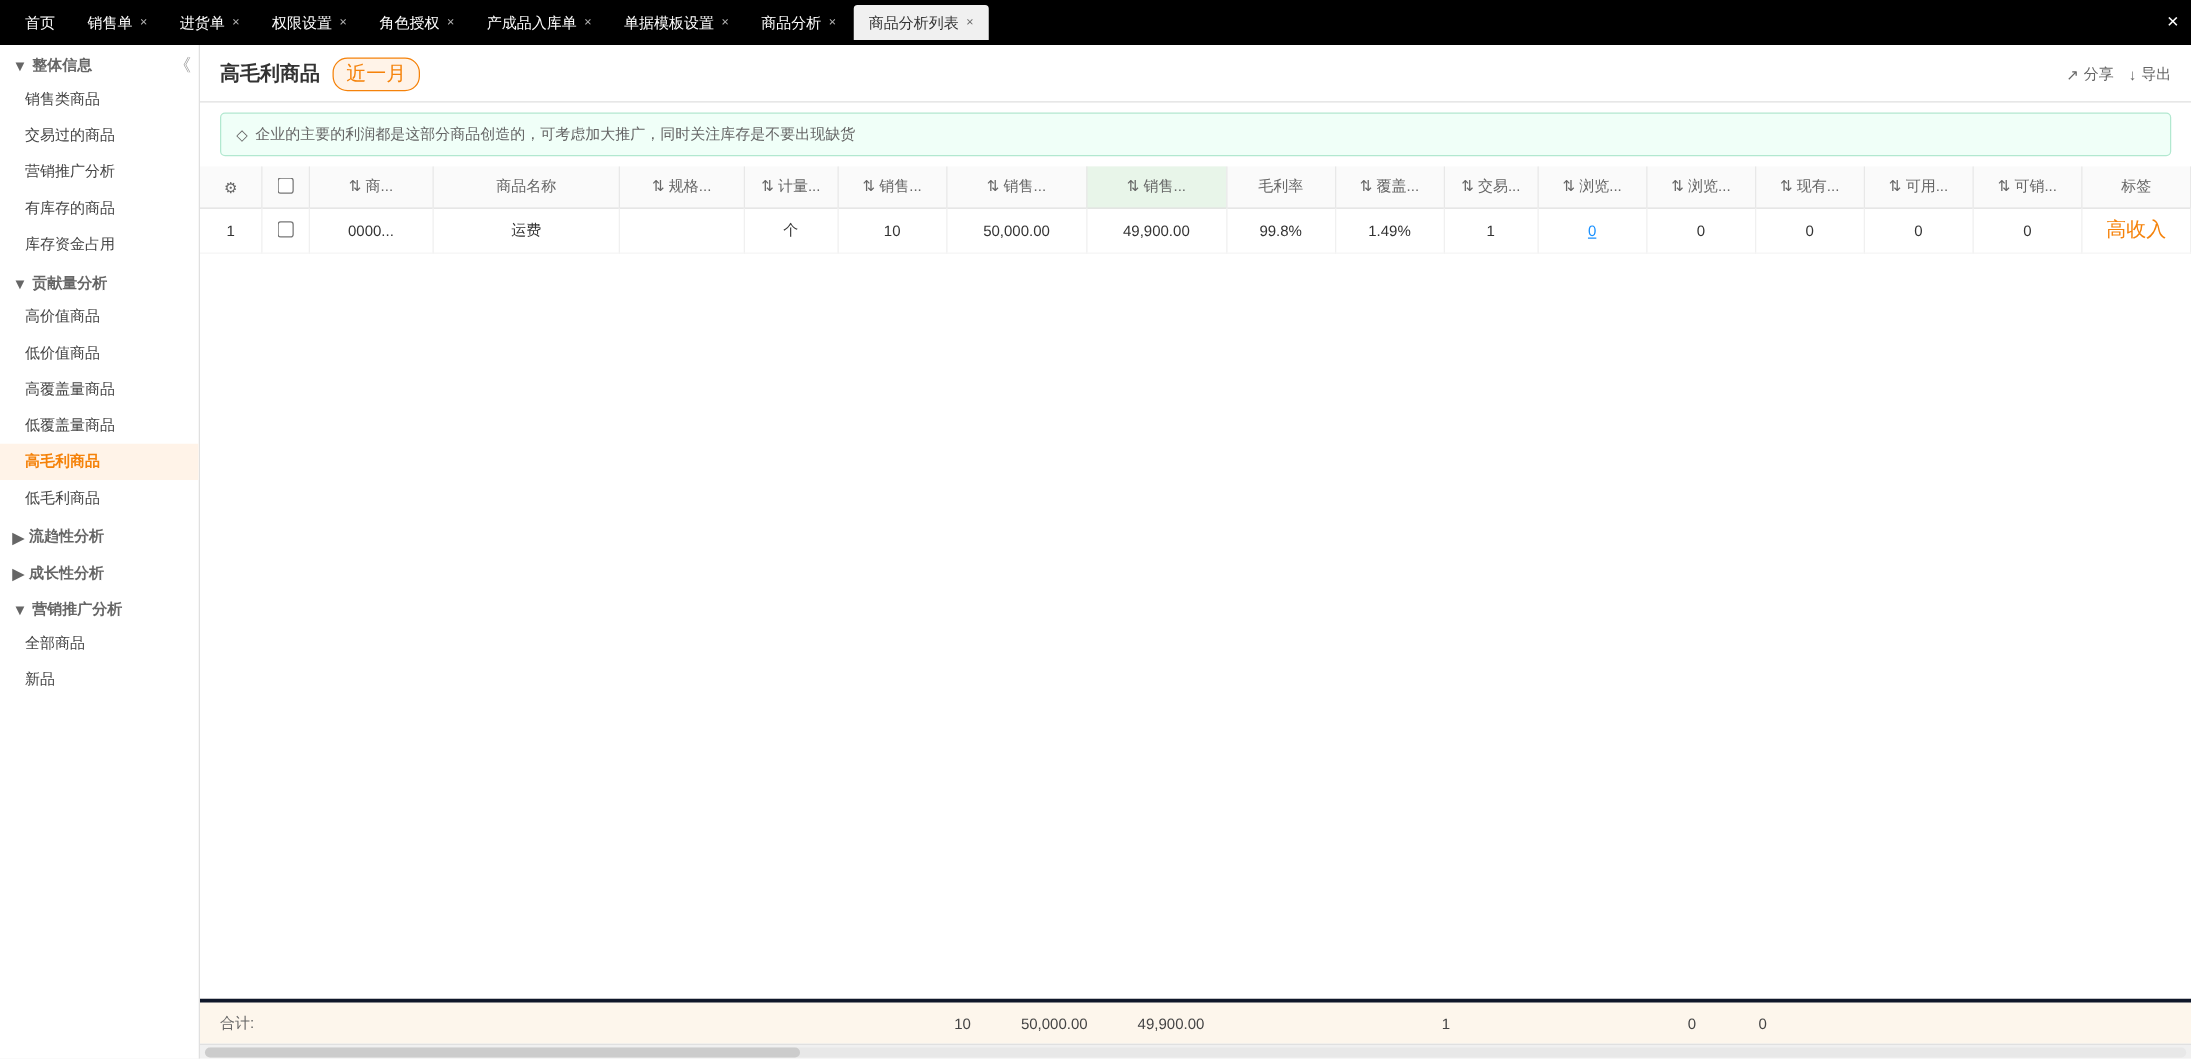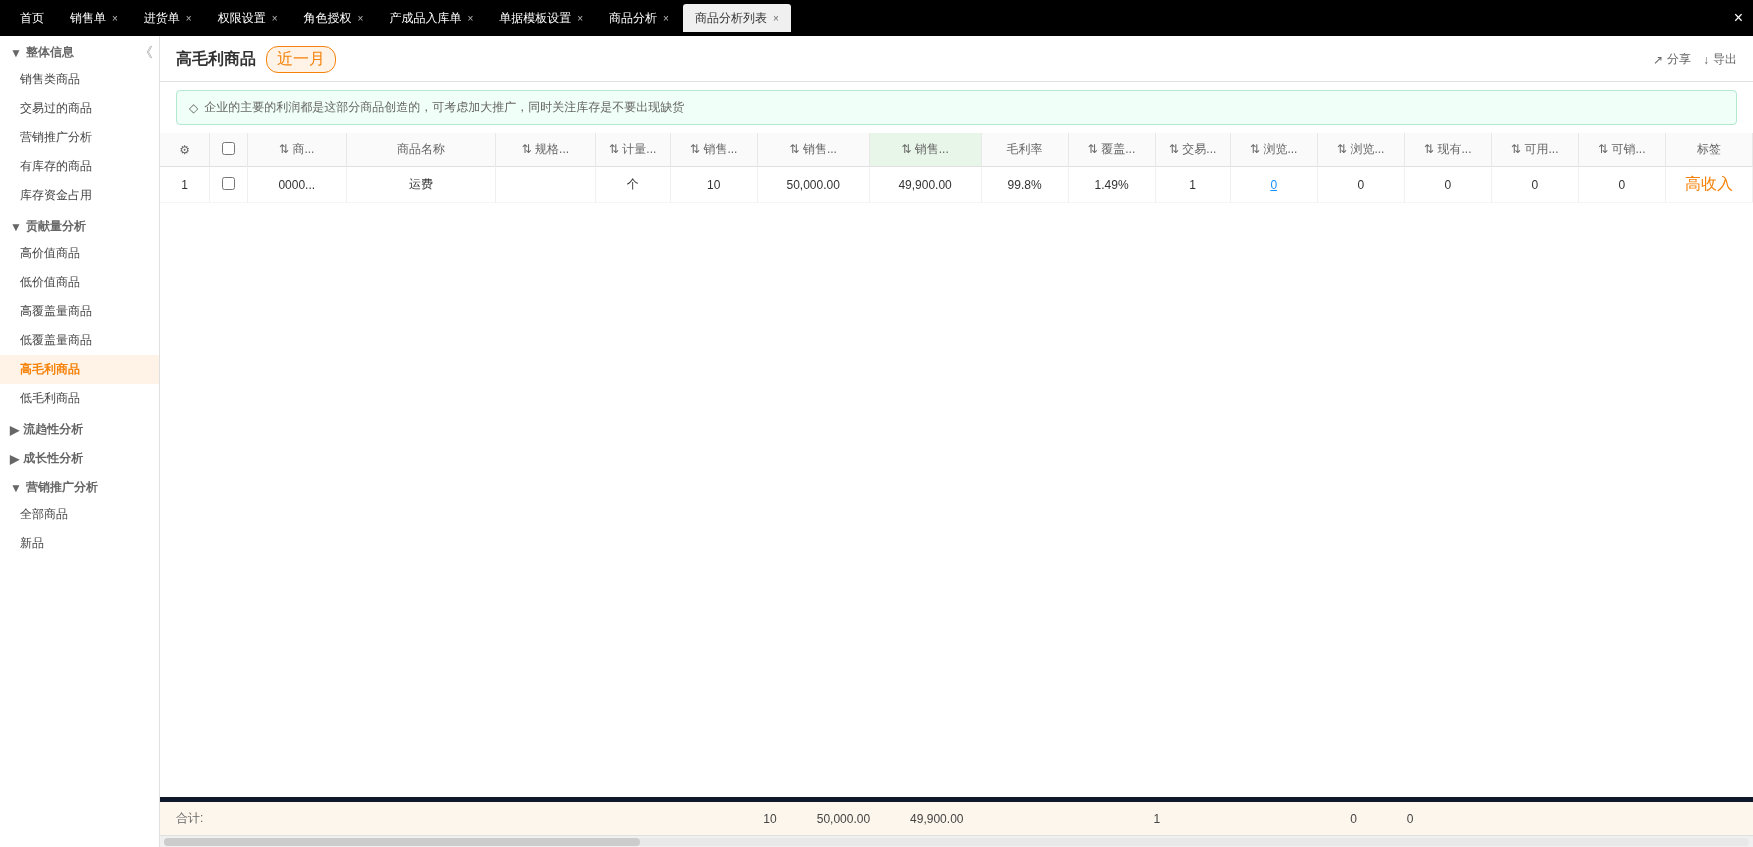--- a/index.html
+++ b/index.html
@@ -205,21 +205,21 @@
       border-right: 1px solid #f0f0f0;
       border-bottom: 1px solid #f5f5f5;
       text-align: center;
       white-space: nowrap;
     }
     .tag-high { color: #f5820a; font-size: 16px; }
 
     
     .table-footer {
       background: #fdf6ec;
-      border-top: 5px solid #0f172a;
+      border-top: 3px solid #0f172a;
       padding: 8px 16px;
       display: flex;
       align-items: center;
       gap: 20px;
       font-size: 12px;
       color: #444;
     }
     .footer-label { color: #666; }
 
     

